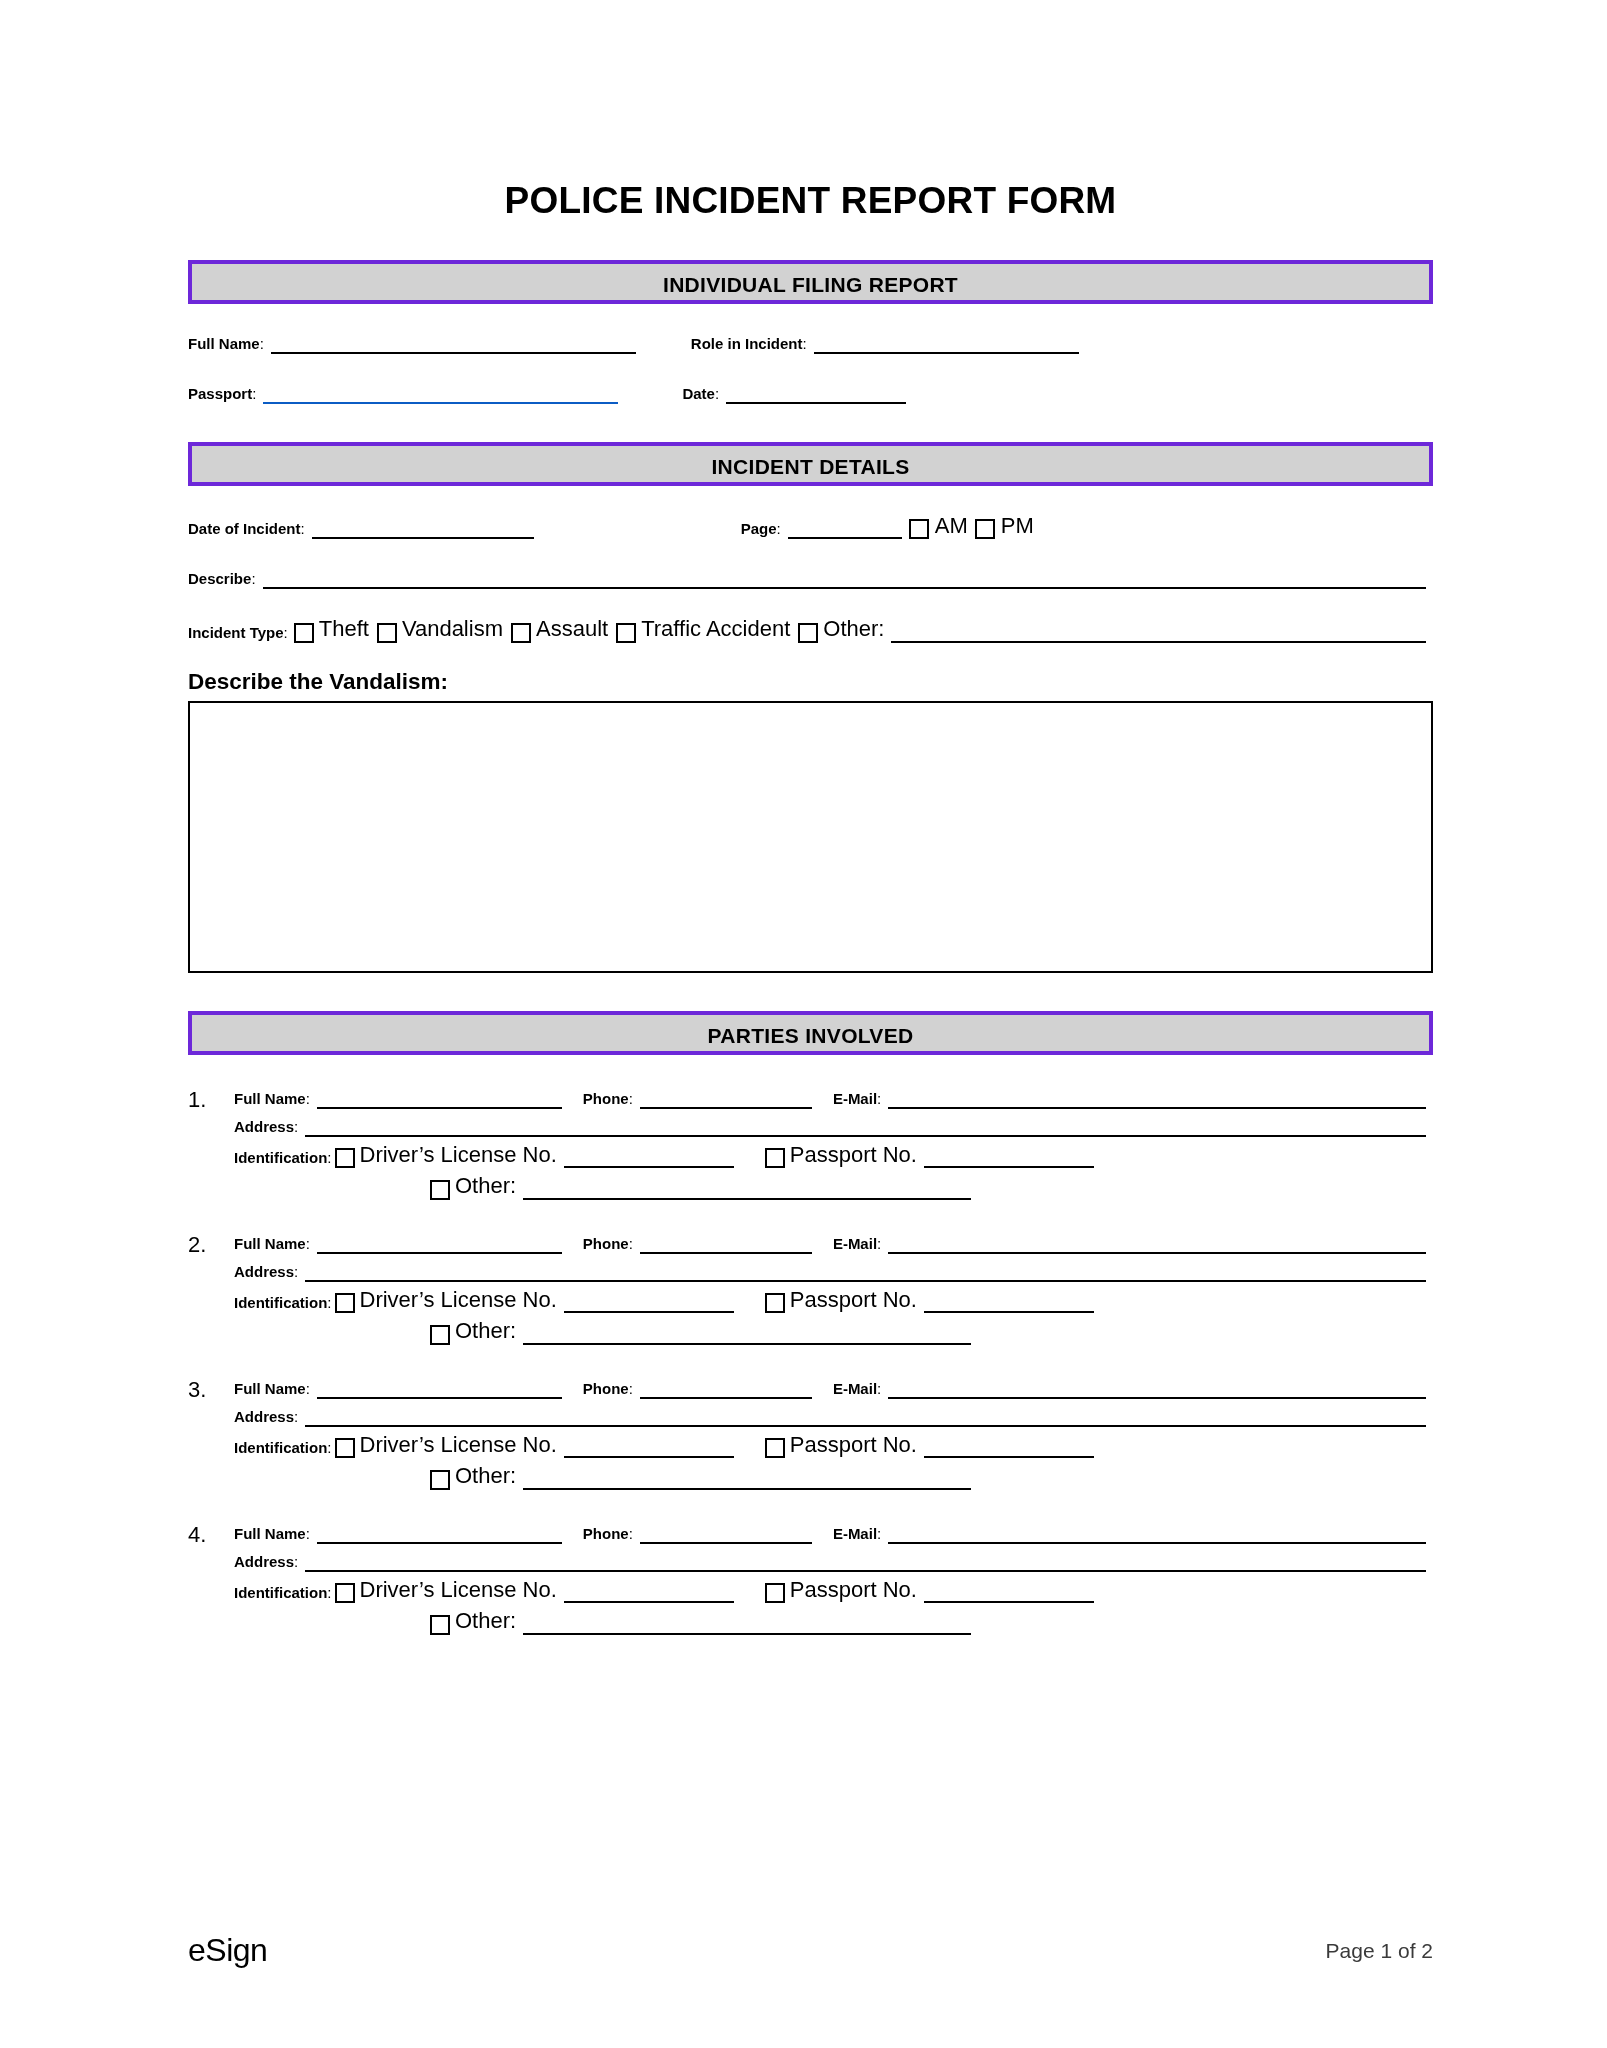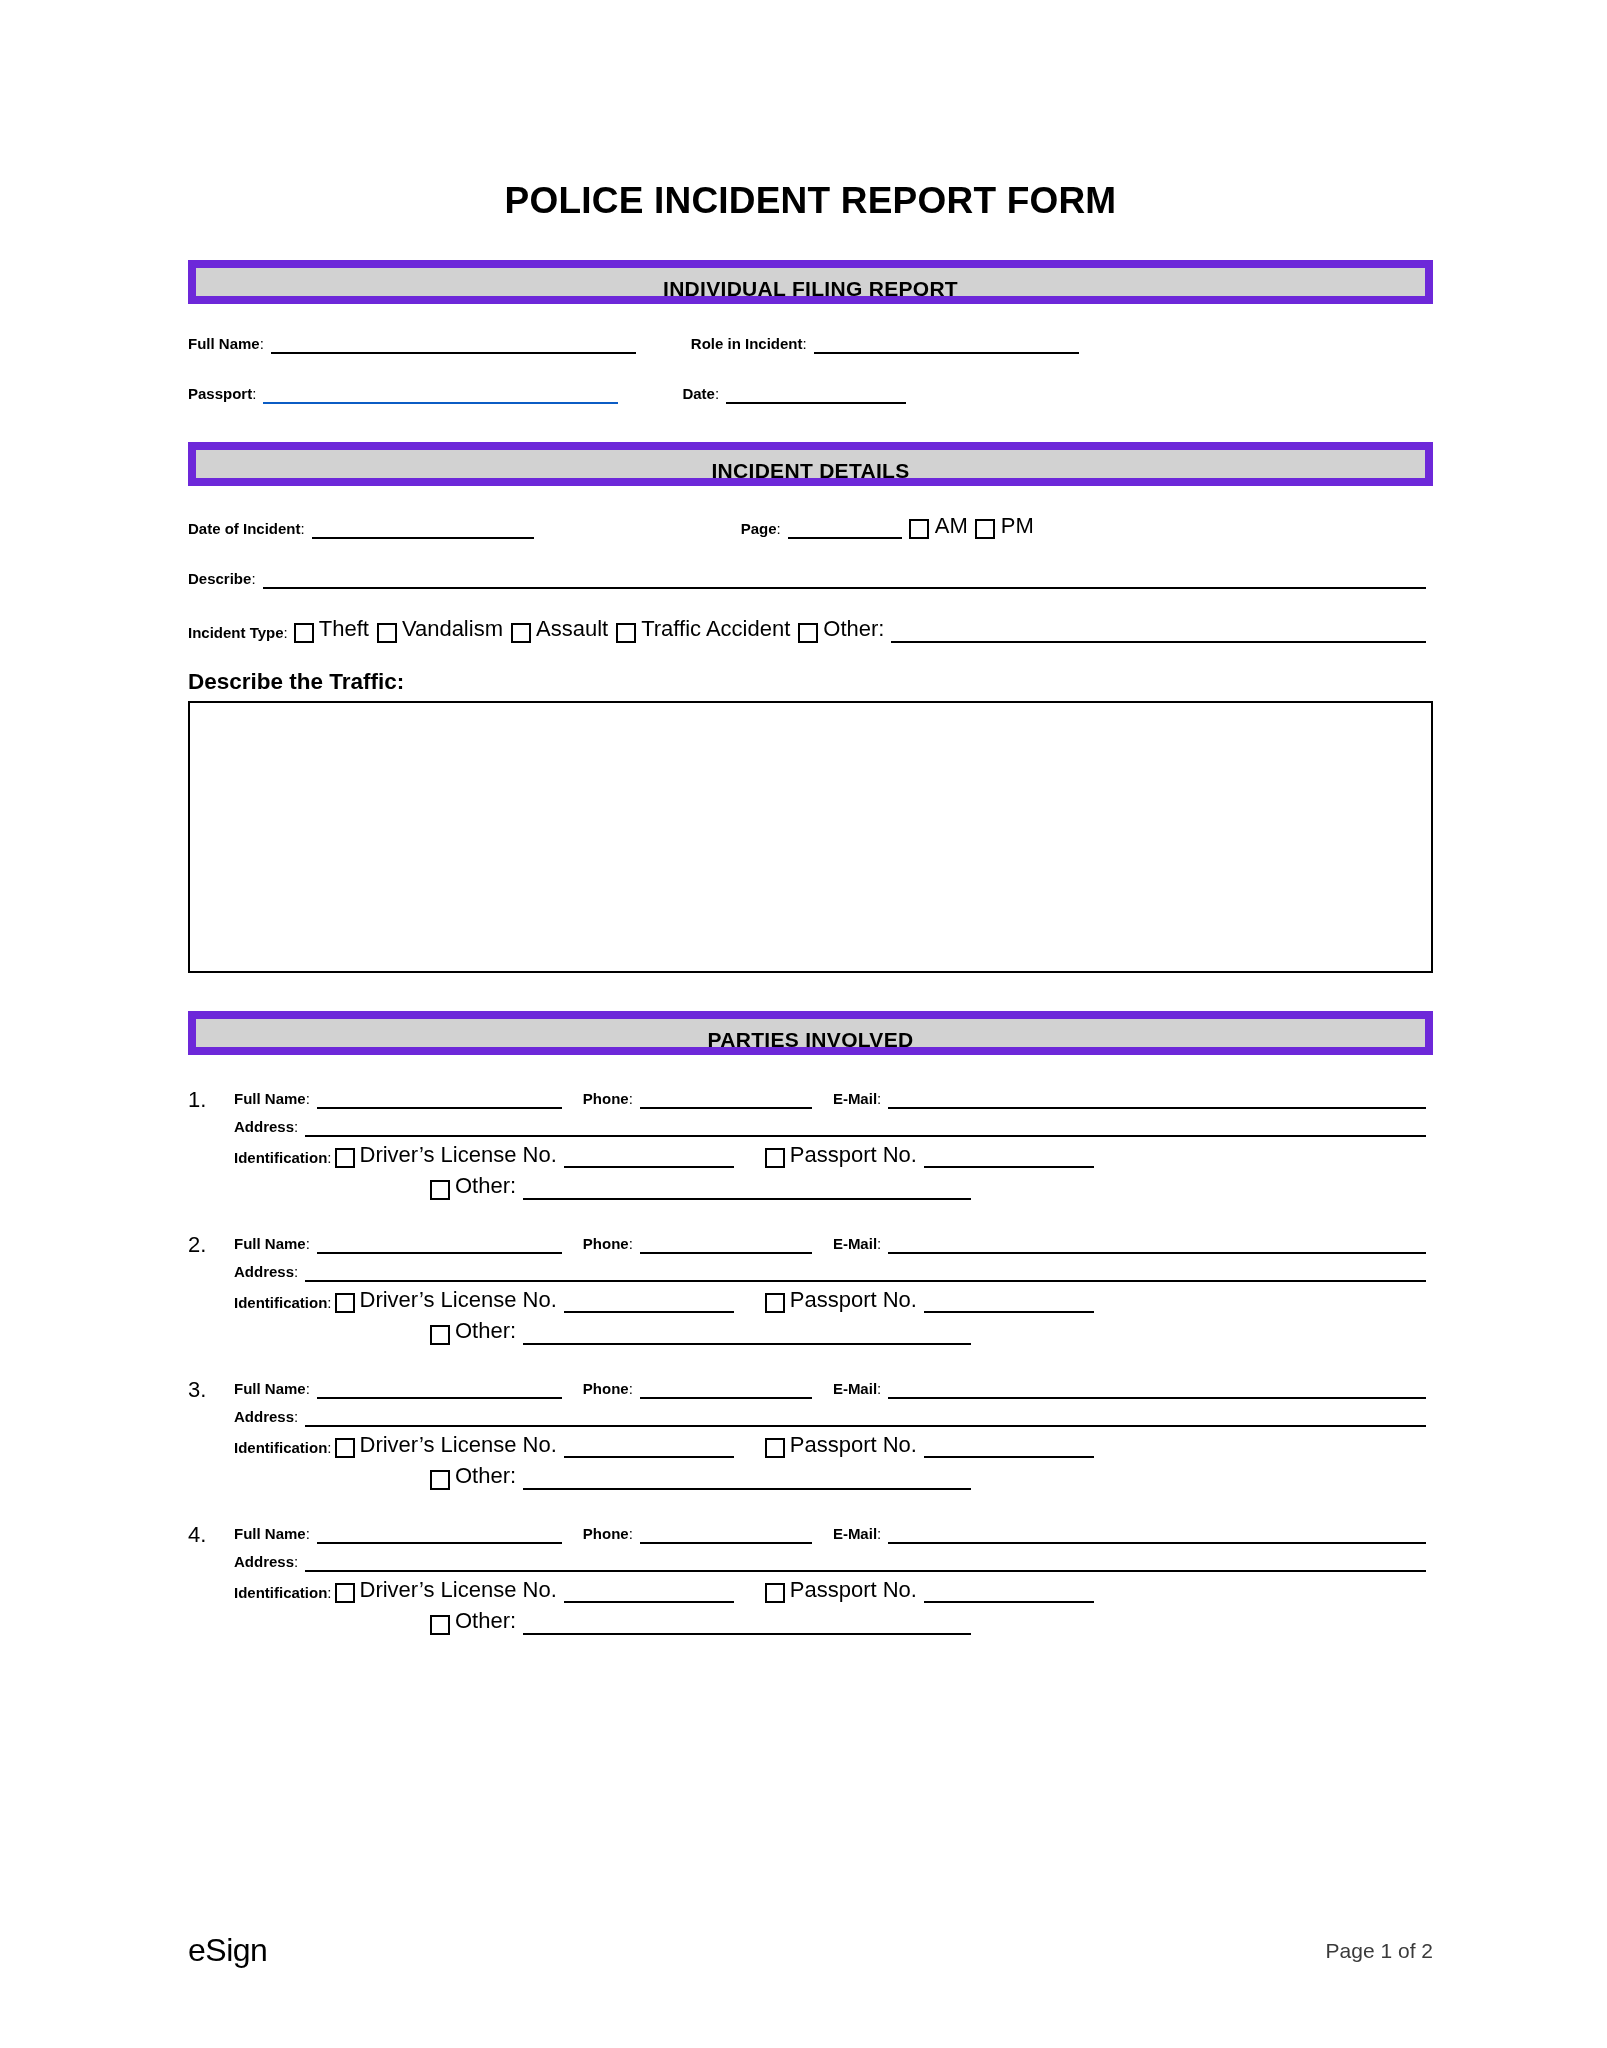--- a/index.html
+++ b/index.html
@@ -38,21 +38,21 @@
     letter-spacing: 0.2px;
     margin-top: 176px;
     margin-bottom: 0;
     line-height: 1.1;
   }
 
   
   .section-bar {
     margin-top: 38px;
     background: #d2d2d2;
-    border: 8px solid #6d28d9;
+    border: 4px solid #6d28d9;
     height: 44px;
     line-height: 42px;
     text-align: center;
     font-size: 21px;
     font-weight: bold;
     letter-spacing: 0.3px;
     box-sizing: border-box;
   }
 
   
@@ -209,21 +209,21 @@
       <span class="opt" style="margin-left:5px">Assault</span>
 
       <span class="cbx" style="margin-left:8px"></span>
       <span class="opt" style="margin-left:5px">Traffic Accident</span>
 
       <span class="cbx" style="margin-left:8px"></span>
       <span class="opt" style="margin-left:5px">Other:</span>
       <span class="fill grow"></span>
     </div>
 
-    <div class="desc-label"><span>Describe the Traffic</span><span class="colon">:</span></div>
+    <div class="desc-label"><span>Describe the Vandalism</span><span class="colon">:</span></div>
     <div class="desc-box"></div>
 
     <div class="section-bar">PARTIES INVOLVED</div>
 
     <div class="party">
       <div class="party-num">1.</div>
       <div class="party-body">
         <div class="pline">
           <span class="lbl"><span>Full Name</span><span class="colon">:</span></span>
           <span class="fill" style="width:245px"></span>

